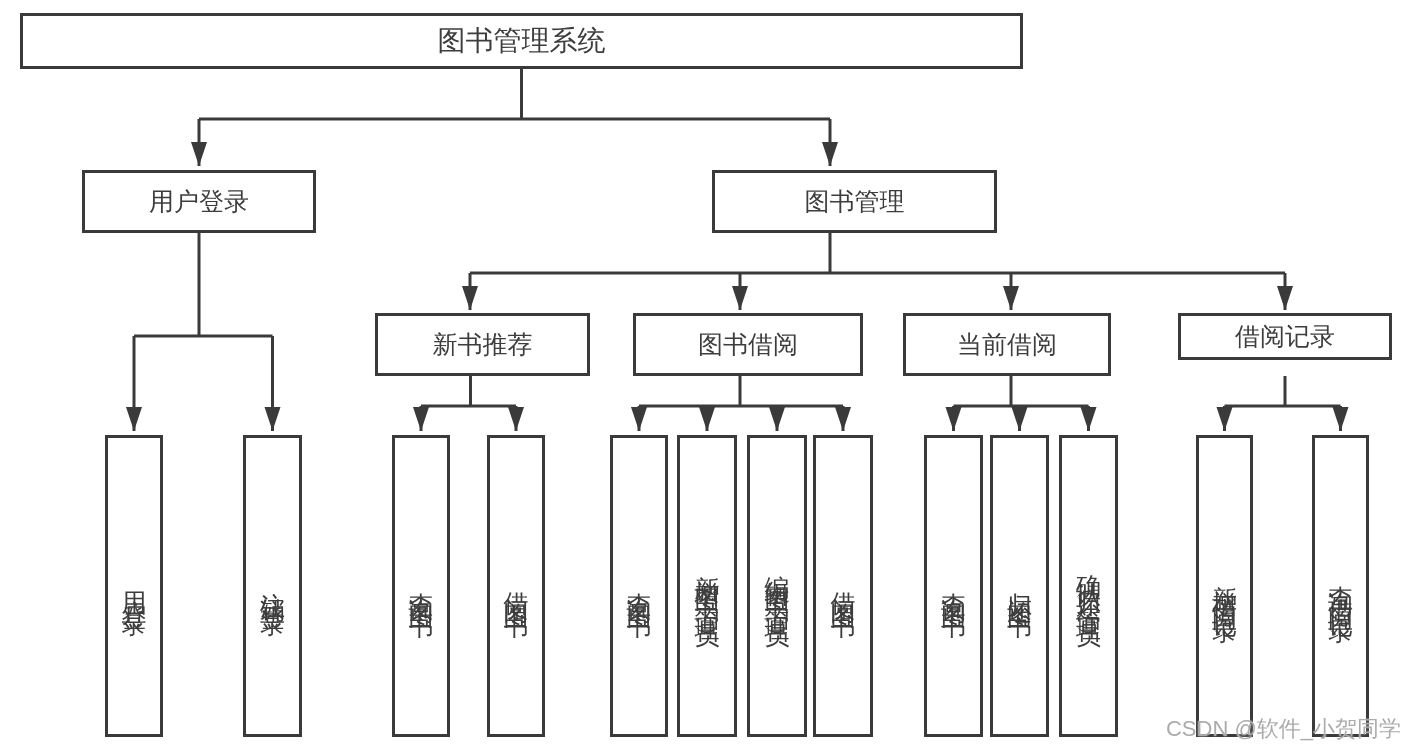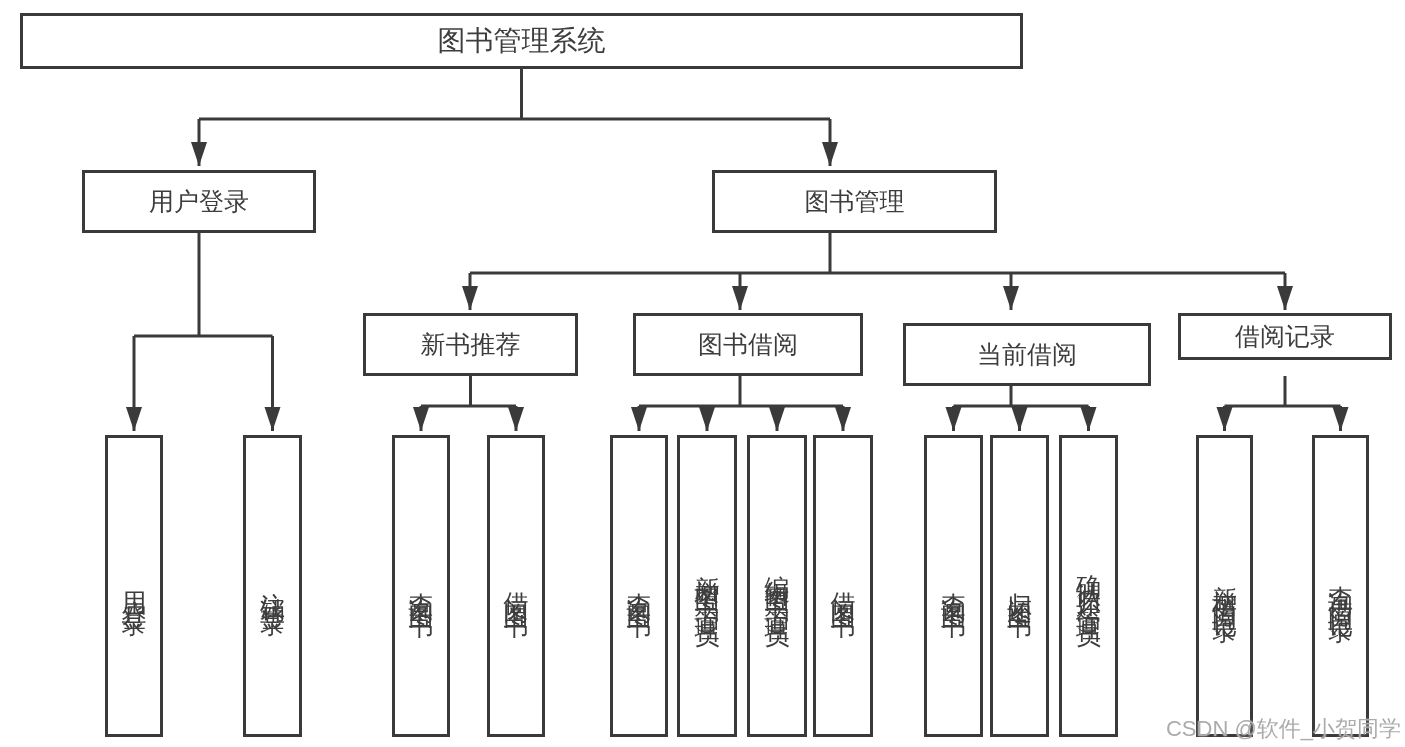--- a/index.html
+++ b/index.html
@@ -108,27 +108,27 @@
     <span>图书管理系统</span>
   </div>
 
   <div class="box h" style="left:82px;top:170px;width:234px;height:63px">
     <span>用户登录</span>
   </div>
   <div class="box h" style="left:712px;top:170px;width:285px;height:63px">
     <span>图书管理</span>
   </div>
 
-  <div class="box h" style="left:363px;top:313px;width:215px;height:63px">
+  <div class="box h" style="left:375px;top:313px;width:215px;height:63px">
     <span>新书推荐</span>
   </div>
   <div class="box h" style="left:633px;top:313px;width:230px;height:63px">
     <span>图书借阅</span>
   </div>
-  <div class="box h" style="left:903px;top:323px;width:248px;height:63px">
+  <div class="box h" style="left:903px;top:313px;width:208px;height:63px">
     <span>当前借阅</span>
   </div>
   <div class="box h" style="left:1178px;top:313px;width:214px;height:47px">
     <span>借阅记录</span>
   </div>
 
   <div class="box v" style="left:105px;top:435px;width:58px;height:302px">
     <span>用户登录</span>
   </div>
   <div class="box v" style="left:243px;top:435px;width:59px;height:302px">

